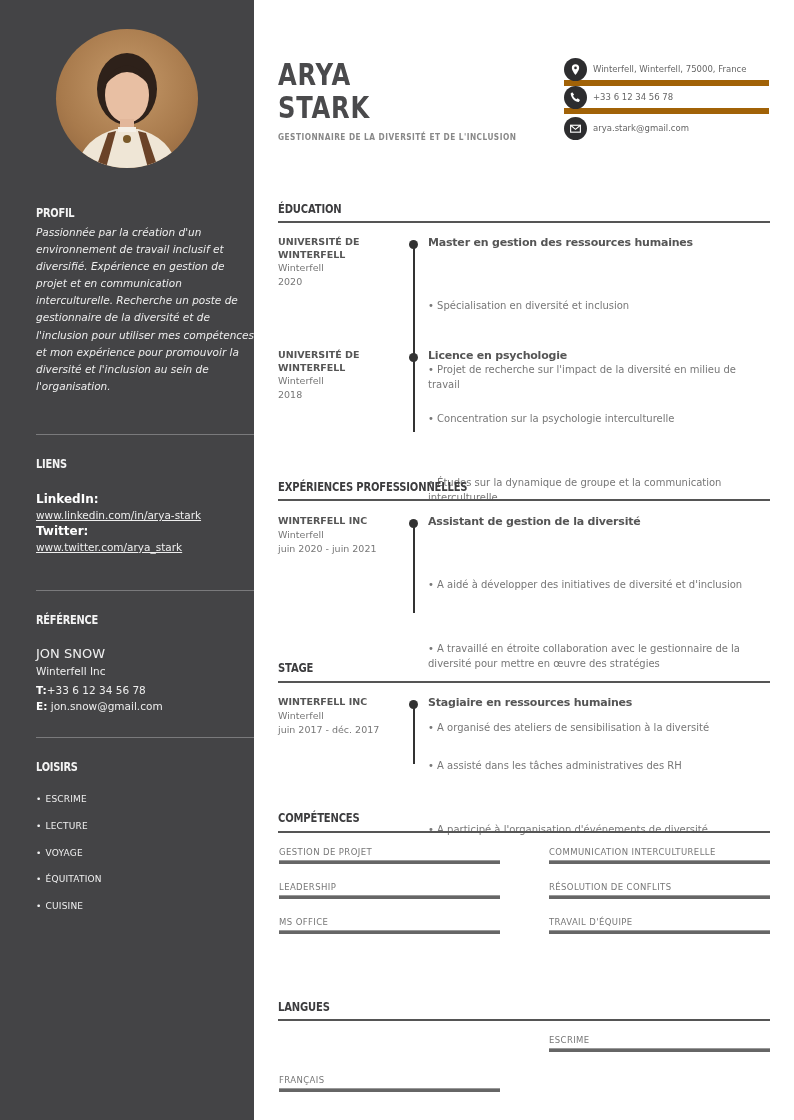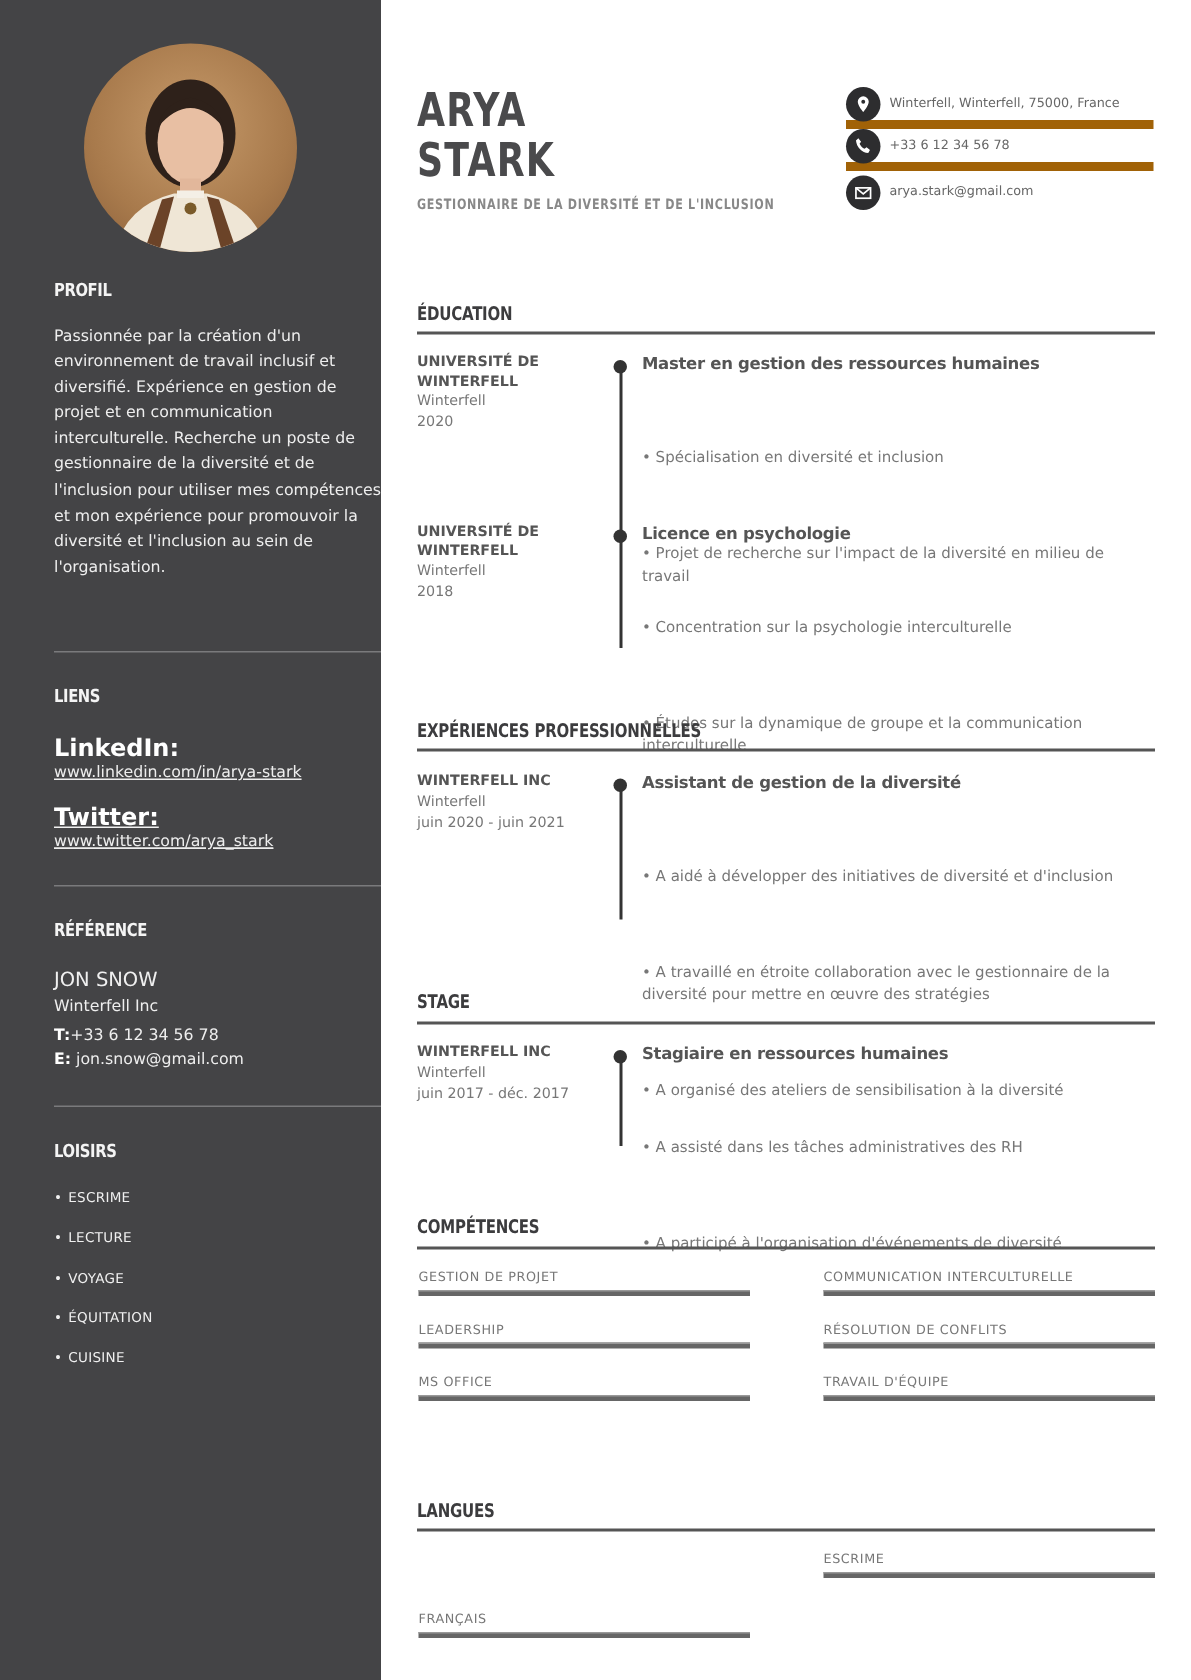--- a/index.html
+++ b/index.html
@@ -8,21 +8,21 @@
 
   .sidebar { position: absolute; left: 0; top: 0; width: 254px; height: 1120px; background: #444446; color: #f0f0f0; }
   .photo { position: absolute; left: 56px; top: 29px; width: 142px; height: 139px; border-radius: 50%; overflow: hidden; background: radial-gradient(circle at 50% 40%, #c69a6a 0%, #a87a4c 60%, #8a5f3a 100%); }
   .photo svg { width: 100%; height: 100%; display: block; }
 
   .side-section { position: absolute; left: 36px; width: 218px; }
   .side-title { font-family: "DejaVu Sans", sans-serif; font-weight: bold; font-size: 12px; color: #f4f4f4; letter-spacing: -0.3px; transform: scaleX(0.82); transform-origin: left; text-transform: uppercase; }
   .side-text { font-family: "DejaVu Sans", sans-serif; font-size: 10.5px; line-height: 17.1px; color: #eeeeee; }
   .side-divider { position: absolute; left: 36px; width: 218px; height: 1px; background: #7a7a7c; }
 
-  .link-label { font-family: "DejaVu Sans", sans-serif; font-weight: bold; font-size: 16px; color: #fff; line-height: 16px; }
+  .link-label { font-family: "DejaVu Sans", sans-serif; font-weight: bold; font-size: 12px; color: #fff; line-height: 16px; }
   .link-url { font-family: "DejaVu Sans", sans-serif; font-size: 10.5px; color: #eee; text-decoration: underline; line-height: 16px; display: block; }
 
   .ref-name { font-family: "DejaVu Sans", sans-serif; font-size: 13px; color: #f0f0f0; line-height: 18px; }
   .ref-line { font-family: "DejaVu Sans", sans-serif; font-size: 10.5px; color: #eee; line-height: 16px; }
   .ref-line b { color: #fff; }
 
   .hobby { font-family: "DejaVu Sans", sans-serif; font-size: 9px; color: #f0f0f0; height: 26.8px; letter-spacing: 0.2px; }
   .hobby::before { content: "•"; margin-right: 4px; }
 
   .main { position: absolute; left: 254px; top: 0; width: 540px; height: 1120px; }
@@ -66,33 +66,33 @@
       <path d="M49 56 Q71 30 93 56 Q90 40 71 36 Q52 40 49 56Z" fill="#2e211a"></path>
       <rect x="64" y="90" width="14" height="14" fill="#e2b79b"></rect>
       <path d="M20 139 Q28 108 60 100 L82 100 Q114 108 122 139Z" fill="#efe6d6"></path>
       <path d="M40 139 L52 104 L60 102 L50 139Z" fill="#6b4328"></path>
       <path d="M102 139 L90 104 L82 102 L92 139Z" fill="#6b4328"></path>
       <rect x="62" y="98" width="18" height="5" fill="#f4efe6"></rect>
       <circle cx="71" cy="110" r="4" fill="#7a5a2a"></circle>
     </svg>
   </div>
 
-  <div class="side-section" style="top:186px;">
+  <div class="side-section" style="top:206px;">
     <div class="side-title">PROFIL</div>
-    <p class="side-text" style="margin-top:16px;">Passionnée par la création d'un environnement de travail inclusif et diversifié. Expérience en gestion de projet et en communication interculturelle. Recherche un poste de gestionnaire de la diversité et de l'inclusion pour utiliser mes compétences et mon expérience pour promouvoir la diversité et l'inclusion au sein de l'organisation.</p>
+    <p class="side-text" style="margin-top:4px;font-style:italic;">Passionnée par la création d'un environnement de travail inclusif et diversifié. Expérience en gestion de projet et en communication interculturelle. Recherche un poste de gestionnaire de la diversité et de l'inclusion pour utiliser mes compétences et mon expérience pour promouvoir la diversité et l'inclusion au sein de l'organisation.</p>
   </div>
   <div class="side-divider" style="top:434px;"></div>
 
   <div class="side-section" style="top:457px;">
     <div class="side-title">LIENS</div>
     <div style="margin-top:20px;">
       <div class="link-label">LinkedIn:</div>
       <a class="link-url">www.linkedin.com/in/arya-stark</a>
     </div>
-    <div style="margin-top:14px;text-decoration:underline;">
+    <div style="">
       <div class="link-label">Twitter:</div>
       <a class="link-url">www.twitter.com/arya_stark</a>
     </div>
   </div>
   <div class="side-divider" style="top:590px;"></div>
 
   <div class="side-section" style="top:613px;">
     <div class="side-title">RÉFÉRENCE</div>
     <div class="ref-name" style="margin-top:18px;">JON SNOW</div>
     <div class="ref-line">Winterfell Inc</div>

